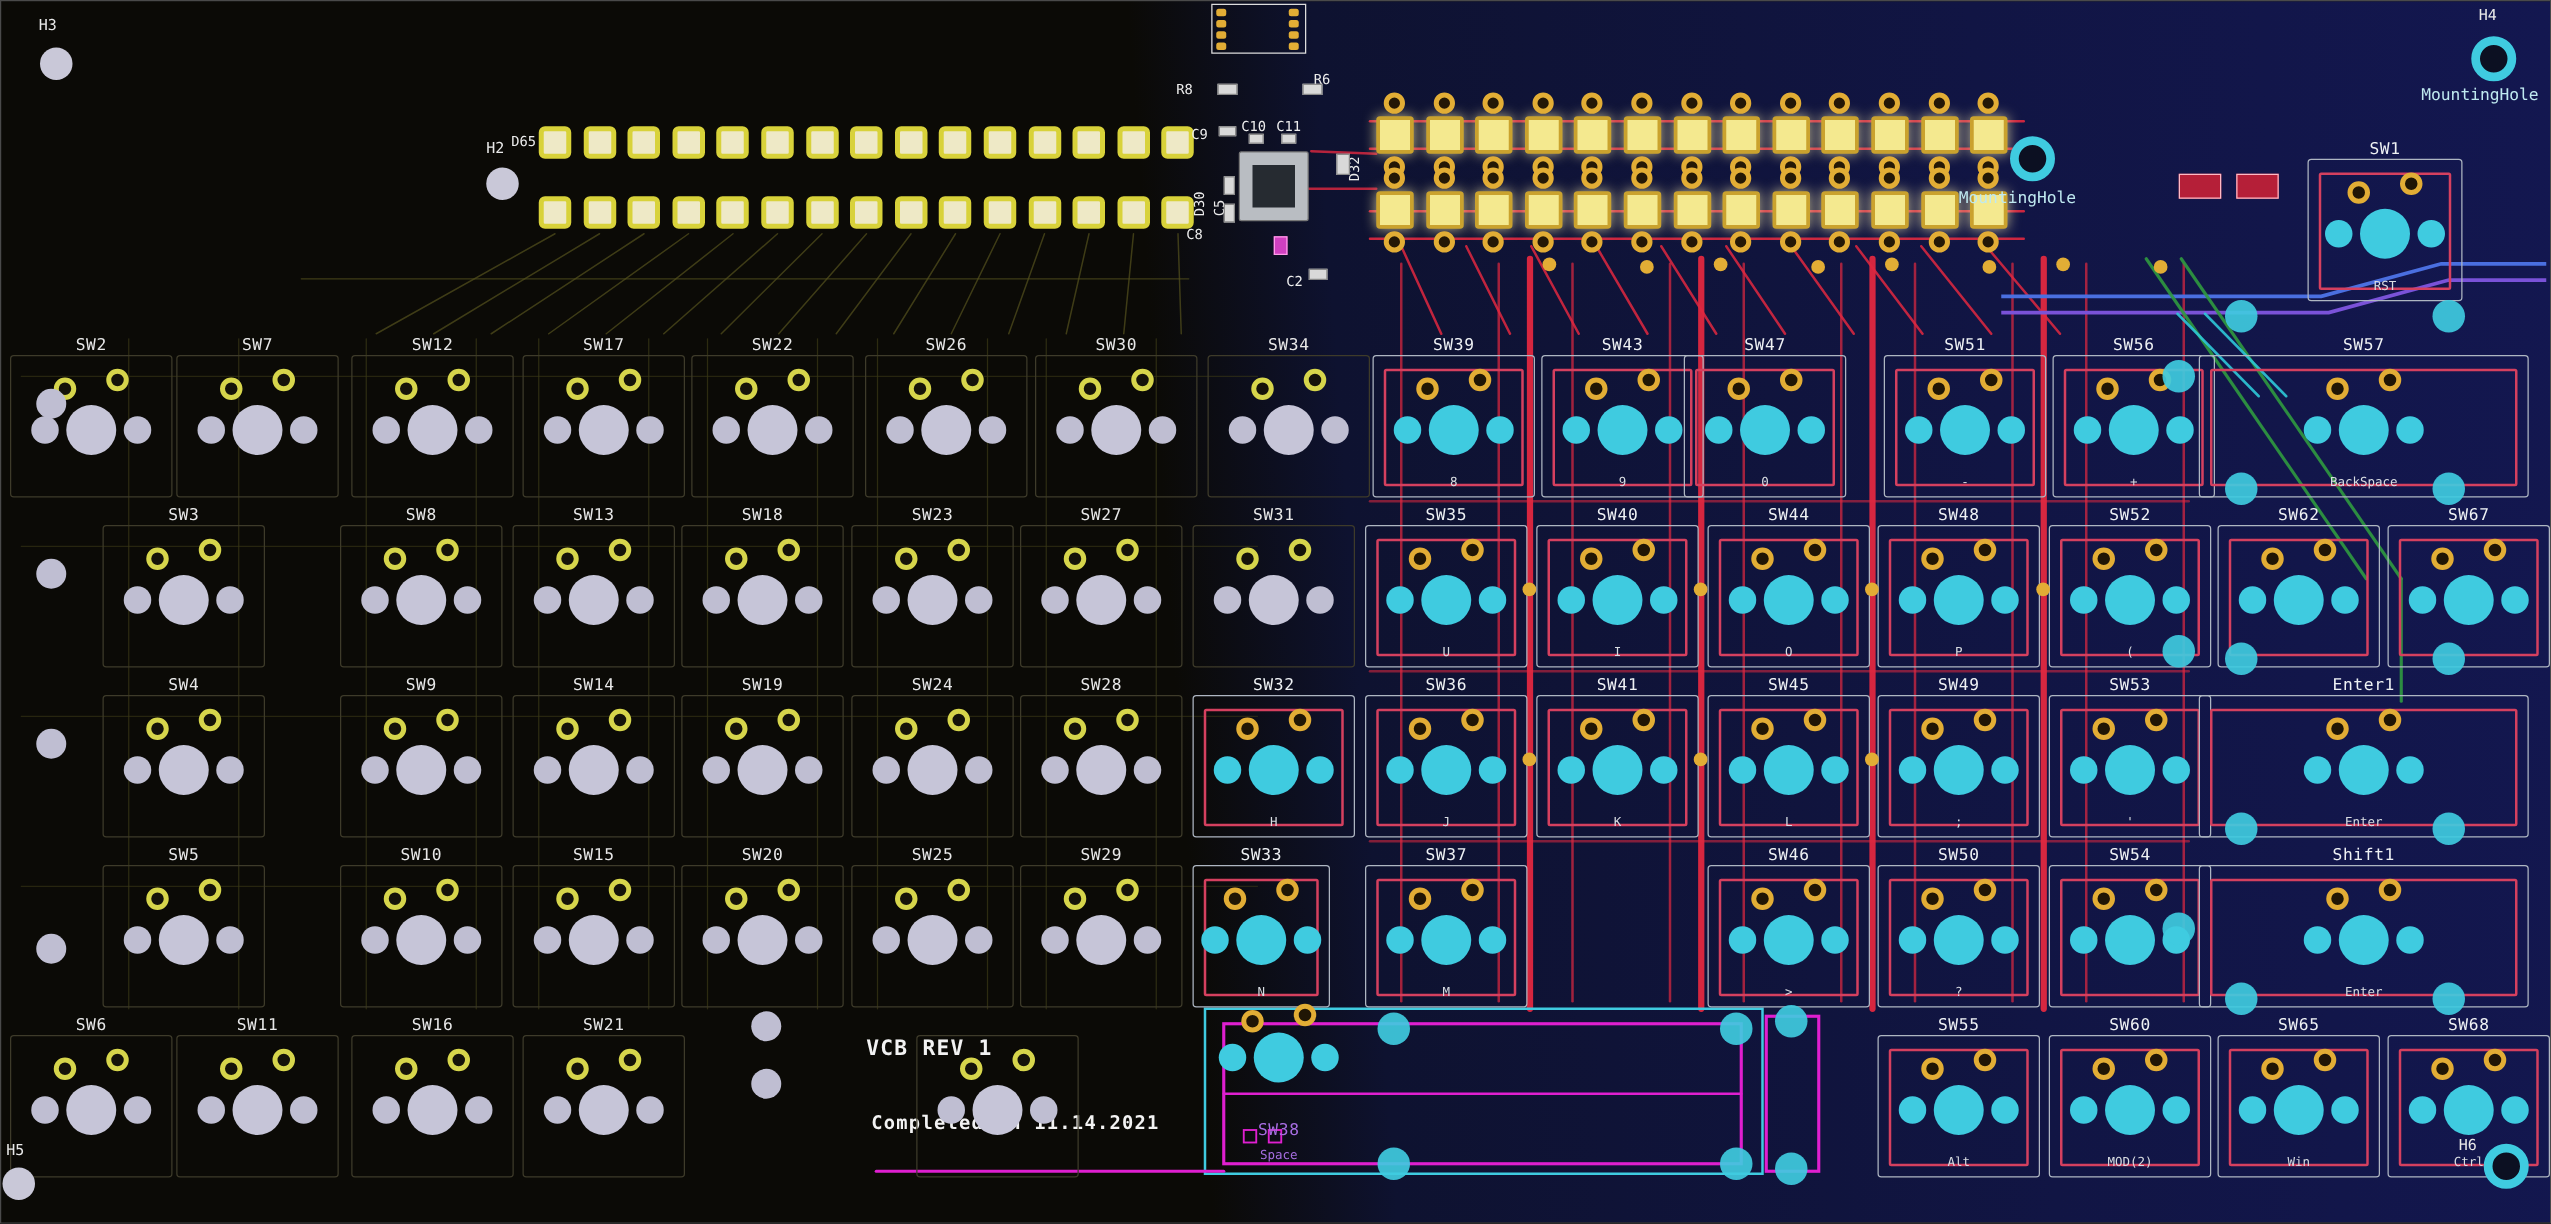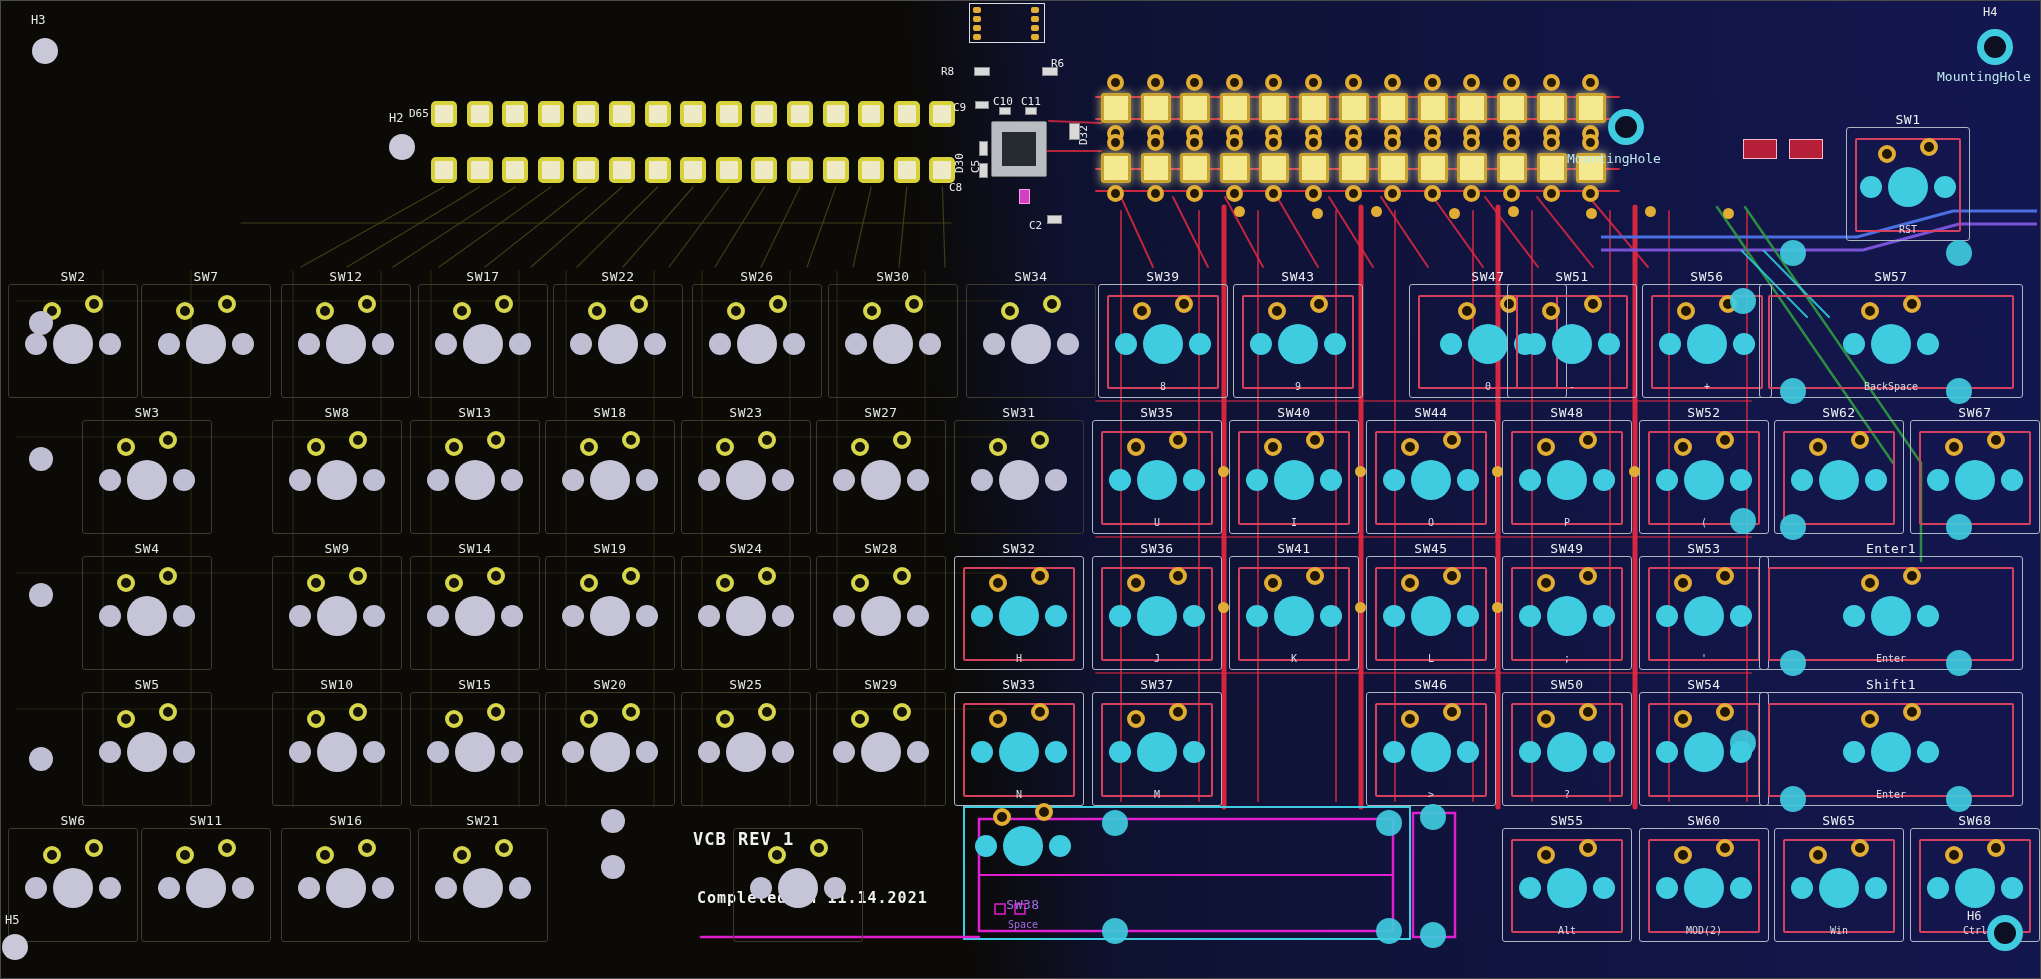--- a/index.html
+++ b/index.html
@@ -243,21 +243,21 @@
       <div class="sw-label">SW43</div>
       <div class="key-out"></div>
       <div class="key-in"></div>
       <div class="pad pad-a"></div>
       <div class="pad pad-b"></div>
       <div class="hole-c"></div>
       <div class="hole-l"></div>
       <div class="hole-r"></div>
       <div class="sw-legend">9</div>
     </div>
-    <div class="sw bright" style="position: absolute; left: 1408px; top: 267px; width: 130px; height: 130px; padding-left: 28px;">
+    <div class="sw bright" style="position: absolute; left: 1346px; top: 267px; width: 130px; height: 130px;">
       <div class="sw-label">SW47</div>
       <div class="key-out"></div>
       <div class="key-in"></div>
       <div class="pad pad-a"></div>
       <div class="pad pad-b"></div>
       <div class="hole-c"></div>
       <div class="hole-l"></div>
       <div class="hole-r"></div>
       <div class="sw-legend">0</div>
     </div>
@@ -610,21 +610,21 @@
     </div>
     <div class="sw dim" style="position: absolute; left: 815px; top: 675px; width: 130px; height: 130px;">
       <div class="sw-label">SW29</div>
       <div class="key-out"></div>
       <div class="pad pad-a"></div>
       <div class="pad pad-b"></div>
       <div class="hole-c"></div>
       <div class="hole-l"></div>
       <div class="hole-r"></div>
     </div>
-    <div class="sw bright" style="position: absolute; left: 953px; top: 675px; width: 130px; height: 130px;">
+    <div class="sw bright" style="position: absolute; left: 953px; top: 675px; width: 110px; height: 130px;">
       <div class="sw-label">SW33</div>
       <div class="key-out"></div>
       <div class="key-in"></div>
       <div class="pad pad-a"></div>
       <div class="pad pad-b"></div>
       <div class="hole-c"></div>
       <div class="hole-l"></div>
       <div class="hole-r"></div>
       <div class="sw-legend">N</div>
     </div>

